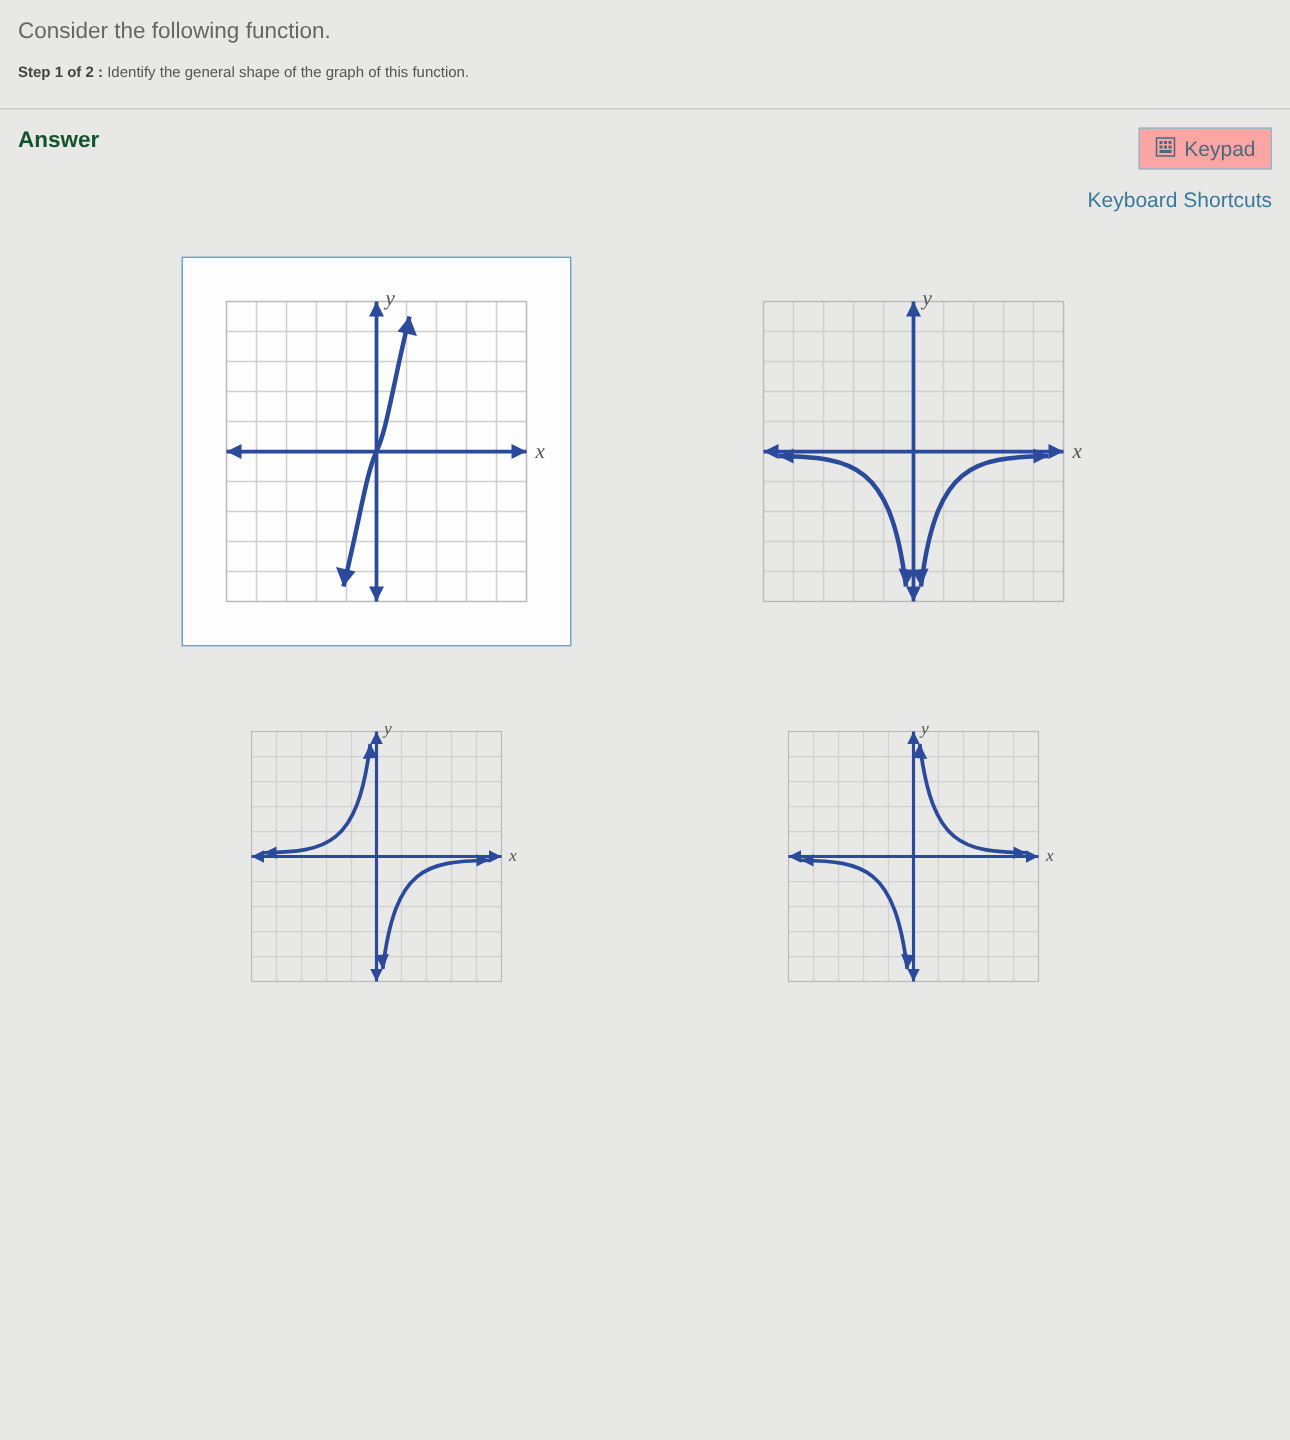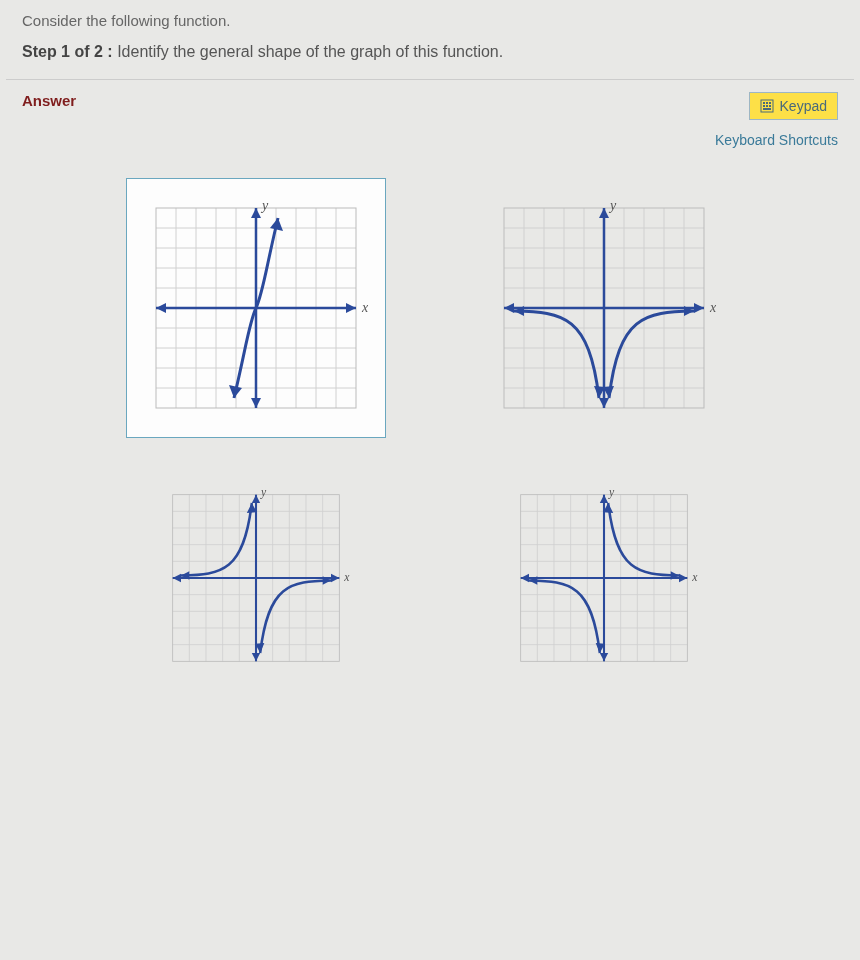--- a/index.html
+++ b/index.html
@@ -5,21 +5,21 @@
 * { box-sizing: border-box; margin: 0; padding: 0; }
 body {
   font-family: "Segoe UI", Arial, sans-serif;
   background: #e8e8e6;
   width: 860px;
   height: 960px;
   overflow: hidden;
   color: #444;
 }
 .page {
-  padding: 12px 22px;
+  padding: 12px 12px;
 }
 .prompt {
   font-size: 15px;
   color: #666;
   margin-bottom: 14px;
 }
 .formula {
   text-align: center;
   font-family: "Times New Roman", serif;
   font-size: 20px;
@@ -30,48 +30,48 @@
 .formula .frac {
   display: inline-block;
   vertical-align: middle;
   text-align: center;
   line-height: 1;
   margin: 0 2px;
 }
 .formula .num { display:block; border-bottom: 1px solid #333; padding: 0 3px; }
 .formula .den { display:block; padding: 0 3px; }
 .step {
-  font-size: 16px;
+  font-size: 10px;
   color: #555;
   margin-bottom: 18px;
 }
 .step b { color: #444; }
 hr.sep {
   border: none;
   border-top: 1px solid #ccc;
   margin: 0 -16px 12px -16px;
 }
 .answer-row {
   display: flex;
   justify-content: space-between;
   align-items: flex-start;
   margin-bottom: 6px;
 }
 .answer-label {
   font-weight: 600;
-  color: #7f1d1d;
+  color: #14532d;
   font-size: 15px;
 }
 .right-col { text-align: right; }
 .keypad-btn {
   display: inline-flex;
-  align-items: center;
+  align-items: flex-start;
   gap: 6px;
   border: 1px solid #9db6c4;
-  background: #fde047;
+  background: #fca5a5;
   color: #4a6a7b;
   font-size: 14px;
   padding: 5px 10px;
   cursor: pointer;
 }
 .kbd-link {
   color: #3a7a99;
   font-size: 14px;
   margin-top: 12px;
 }

